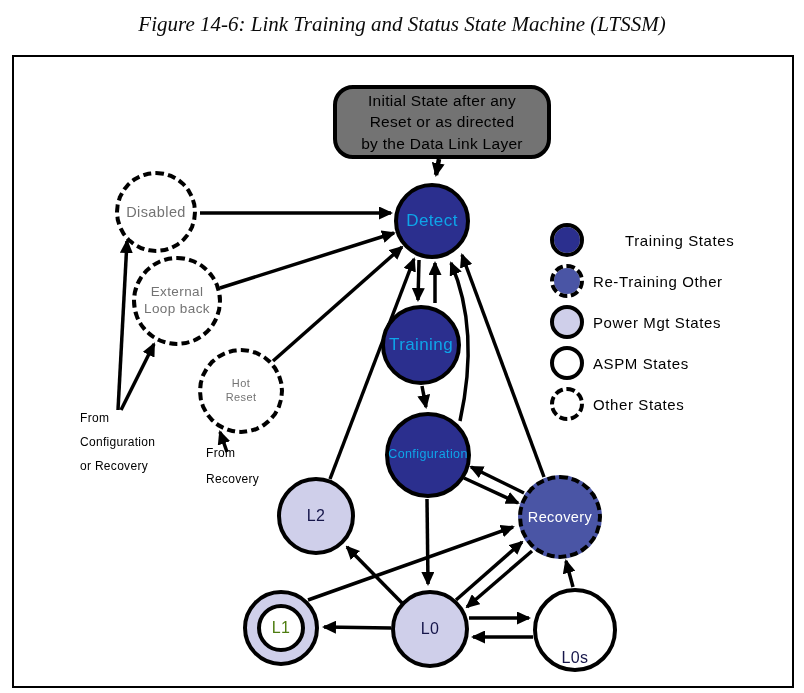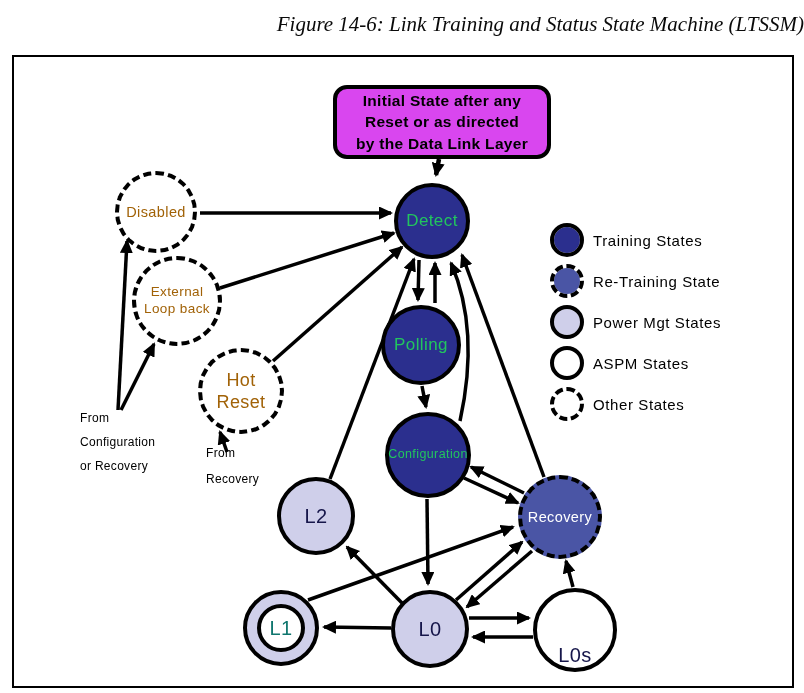--- a/index.html
+++ b/index.html
@@ -1,55 +1,55 @@
 <!DOCTYPE html>
 <html style="--training: #2B2F8E; --retraining: #4A55A5; --power: #CFCFEA;"><head>
 <meta charset="utf-8">
 <style>
   html,body{margin:0;padding:0;}
   body{
     width:804px;height:693px;position:relative;background:#fff;overflow:hidden;
     font-family:"Liberation Sans", sans-serif;color:#000;
   }
   .figure-title{
-    position:absolute;top:12px;left:0;width:804px;text-align:right;
+    position:absolute;top:12px;left:0;width:804px;text-align:center;
     font-family:"Liberation Serif", serif;font-style:italic;font-size:21px;color:#0a0a0a;
   }
   .frame{
     position:absolute;left:12px;top:55px;width:782px;height:633px;
     border:2px solid #000;box-sizing:border-box;background:#fff;
   }
   svg.arrows{position:absolute;left:0;top:0;z-index:2;pointer-events:none;}
   .node{
     position:absolute;z-index:3;border:4px solid #000;border-radius:50%;
     display:flex;align-items:center;justify-content:center;text-align:center;
     box-sizing:border-box;letter-spacing:.4px;line-height:1.25;
   }
   .dashed{border-style:dashed;background-clip:padding-box;}
-  .training{background:var(--training);color:#22c55e;}
+  .training{background:var(--training);color:#0ea5e9;}
   .retraining{background:var(--retraining);color:#fff;}
   .power{background:var(--power);color:#16164a;}
   .aspm{background:#fff;color:#16164a;}
-  .other{background:#fff;color:#a16207;}
+  .other{background:#fff;color:#737373;}
   .f17{font-size:17px;}
-  .f16{font-size:20px;}
-  .f15{font-size:18px;}
+  .f16{font-size:16px;}
+  .f15{font-size:11px;}
   .f14{font-size:14.5px;}
   .f13{font-size:13.5px;}
   .f12{font-size:12.5px;}
   .pre{white-space:pre-line;}
   .initial-box{
     position:absolute;left:333px;top:85px;width:218px;height:74px;z-index:3;
-    border:4px solid #000;border-radius:14px;box-sizing:border-box;background:#d946ef;
+    border:4px solid #000;border-radius:20px;box-sizing:border-box;background:#737373;
     display:flex;align-items:center;justify-content:center;text-align:center;
-    font-size:15.5px;line-height:1.38;letter-spacing:.3px;font-weight:bold;
+    font-size:15.5px;line-height:1.38;letter-spacing:.3px;
   }
   .inner-ring{
     width:48px;height:48px;border:4px solid #000;border-radius:50%;background:#fff;
-    box-sizing:border-box;display:flex;align-items:center;justify-content:center;color:#0f766e;
+    box-sizing:border-box;display:flex;align-items:center;justify-content:center;color:#4d7c0f;
   }
   .legend-item{position:absolute;left:550px;z-index:3;display:flex;align-items:center;height:34px;}
   .legend-swatch{
     width:34px;height:34px;border:4px solid #000;border-radius:50%;box-sizing:border-box;
     flex:0 0 auto;background-clip:padding-box;
   }
   .legend-label{margin-left:9px;font-size:15px;letter-spacing:.6px;white-space:nowrap;}
   .annotation{position:absolute;z-index:3;font-size:12px;letter-spacing:.3px;}
 </style>
 </head>
@@ -95,21 +95,21 @@
 
 <div class="initial-box pre">Initial State after any
 Reset or as directed
 by the Data Link Layer</div>
 
 <div class="node training f17" style="left:394px;top:183px;width:76px;height:76px;">
   <span>Detect</span>
 </div>
 
 <div class="node training f17" style="left:381px;top:305px;width:80px;height:80px;">
-  <span>Polling</span>
+  <span>Training</span>
 </div>
 
 <div class="node training f12" style="left:385px;top:412px;width:86px;height:86px;">
   <span>Configuration</span>
 </div>
 
 <div class="node retraining dashed f14" style="left:518px;top:475px;width:84px;height:84px;">
   <span>Recovery</span>
 </div>
 
@@ -145,27 +145,27 @@
 Reset</span>
 </div>
 
 <div class="annotation pre" style="left:80px;top:406px;line-height:24px;">From
 Configuration
 or Recovery</div>
 
 <div class="annotation pre" style="left:206px;top:440px;line-height:26px;">From
 Recovery</div>
 
-<div class="legend-item" style="top:223px;">
+<div class="legend-item" style="top:223px;gap:32px;">
   <span class="legend-swatch" style="background-color:var(--training);"></span>
   <span class="legend-label">Training States</span>
 </div>
 <div class="legend-item" style="top:264px;">
   <span class="legend-swatch dashed" style="background-color:var(--retraining);border-style:dashed;"></span>
-  <span class="legend-label">Re-Training State</span>
+  <span class="legend-label">Re-Training Other</span>
 </div>
 <div class="legend-item" style="top:305px;">
   <span class="legend-swatch" style="background-color:var(--power);"></span>
   <span class="legend-label">Power Mgt States</span>
 </div>
 <div class="legend-item" style="top:346px;justify-content:center;">
   <span class="legend-swatch" style="background-color:#fff;"></span>
   <span class="legend-label">ASPM States</span>
 </div>
 <div class="legend-item" style="top:387px;">

